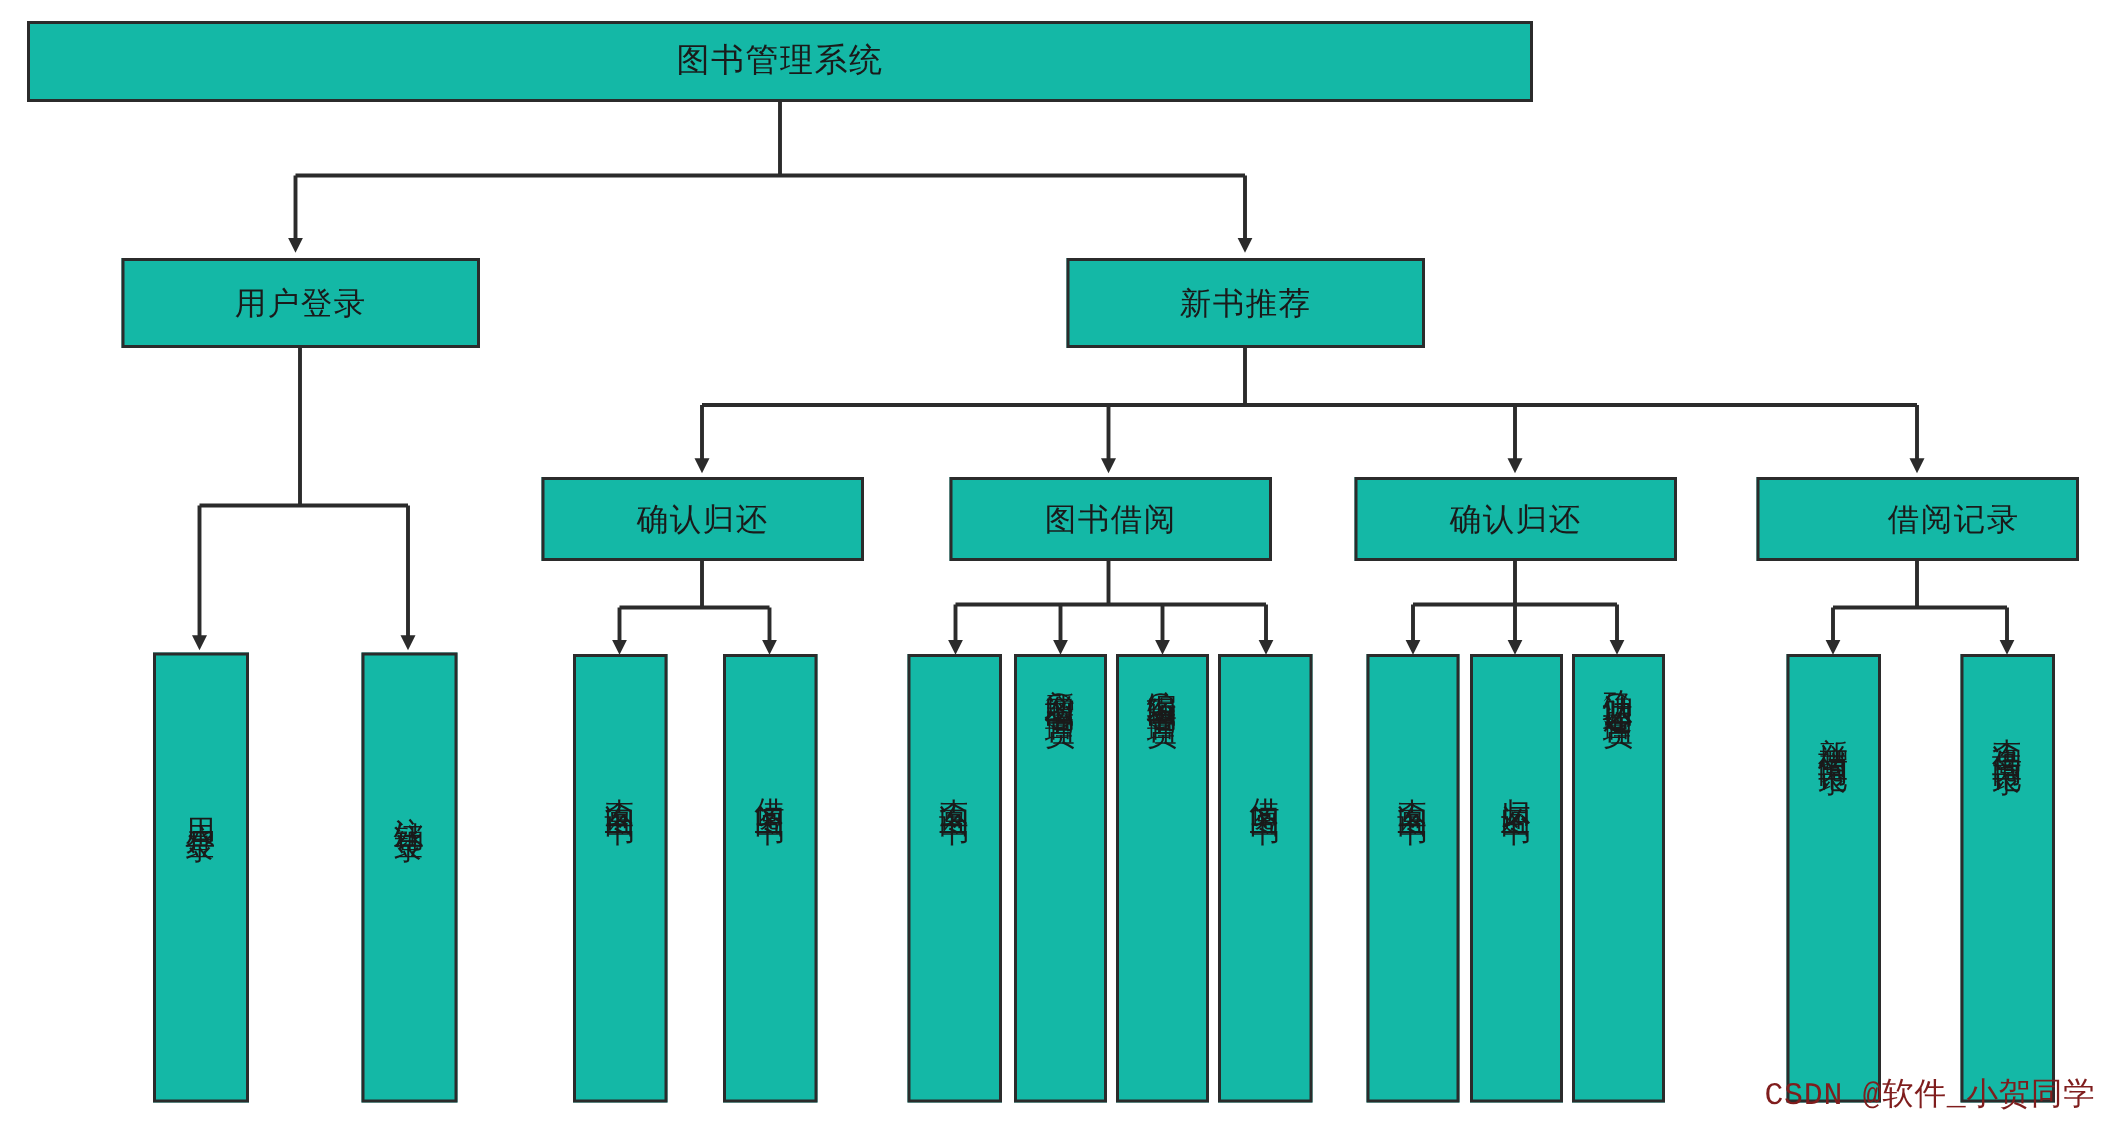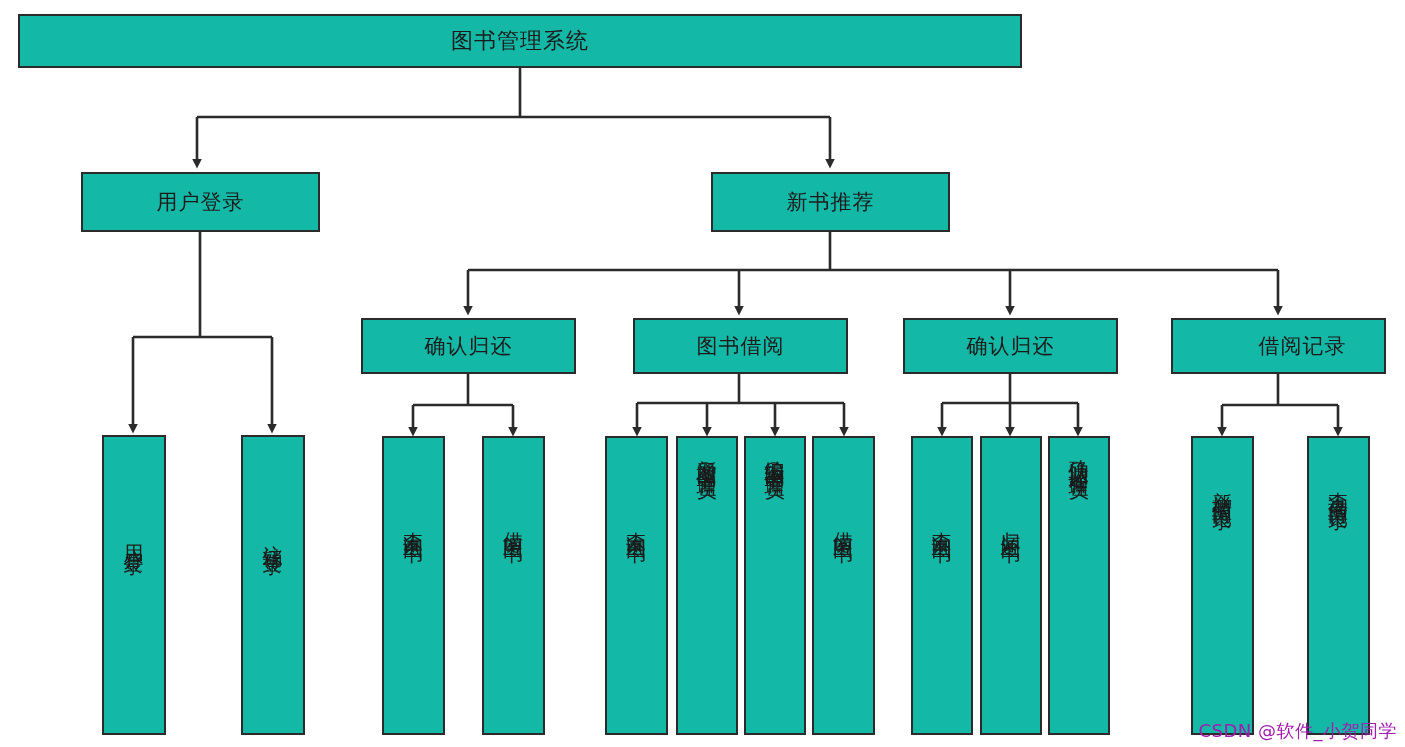--- a/index.html
+++ b/index.html
@@ -66,25 +66,26 @@
     margin: 0 auto;
   }
   .node.vert.tall .node-label {
     letter-spacing: 3px;
   }
   
   #watermark {
     position: absolute;
     right: 8px;
     bottom: 4px;
-    font-size: 18px;
-    color: #a21caf;
+    font-size: 21px;
+    color: #7f1d1d;
     letter-spacing: 0.5px;
     z-index: 5;
     white-space: nowrap;
+    font-family: Liberation Mono, monospace;
   }
 </style>
 </head>
 <body>
 
 <div id="diagram-root">
 
   <svg id="edges-layer" viewBox="0 0 1405 747" xmlns="http://www.w3.org/2000/svg">
     <defs>
       <marker id="arrowhead" markerWidth="11" markerHeight="11" refX="1.5" refY="5" orient="auto" markerUnits="userSpaceOnUse">

